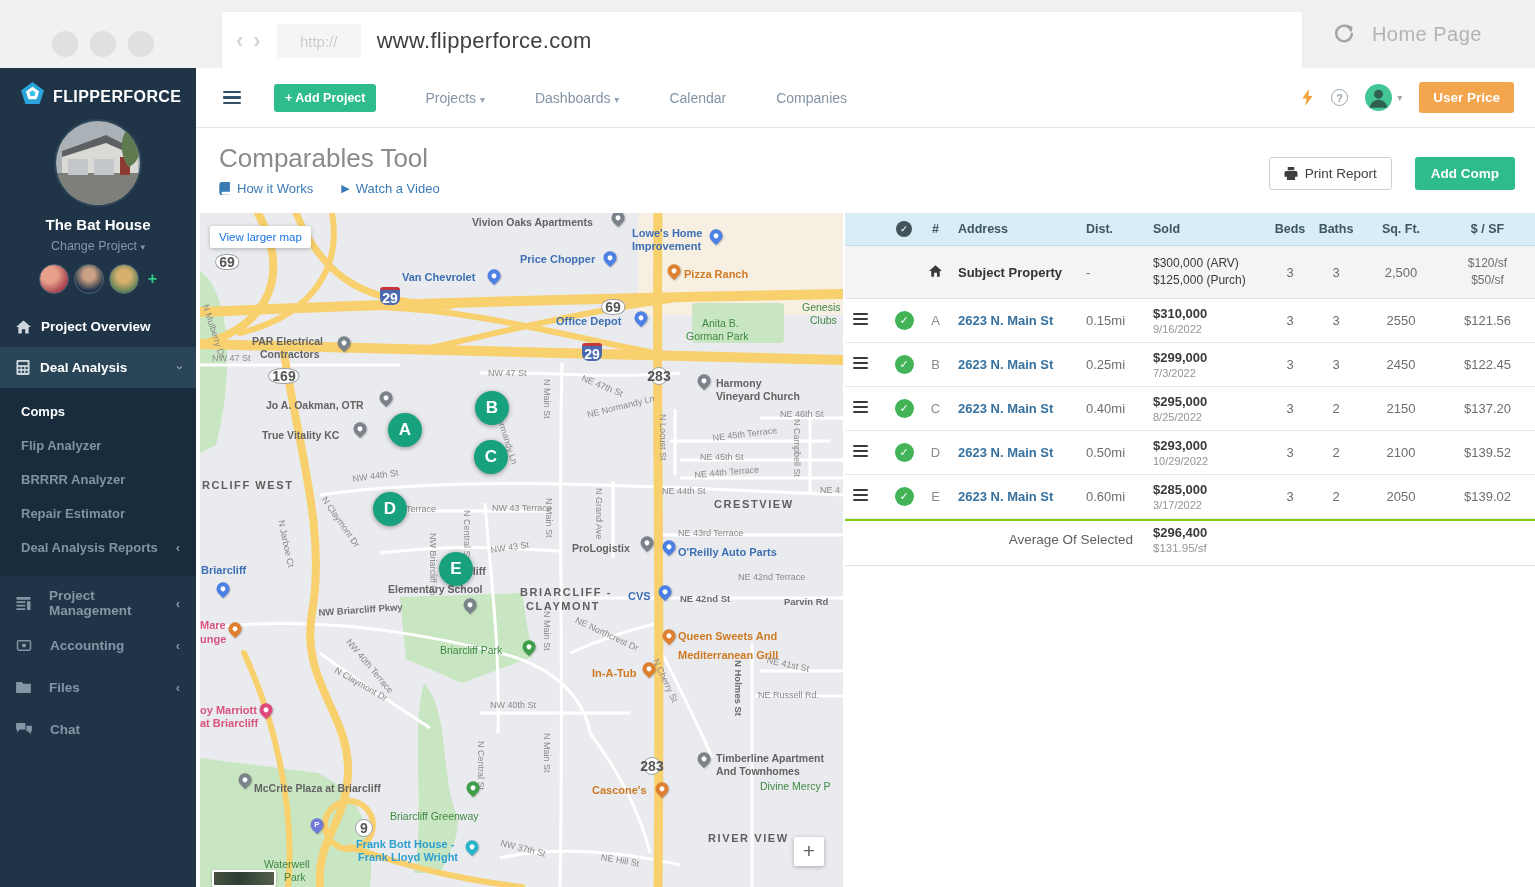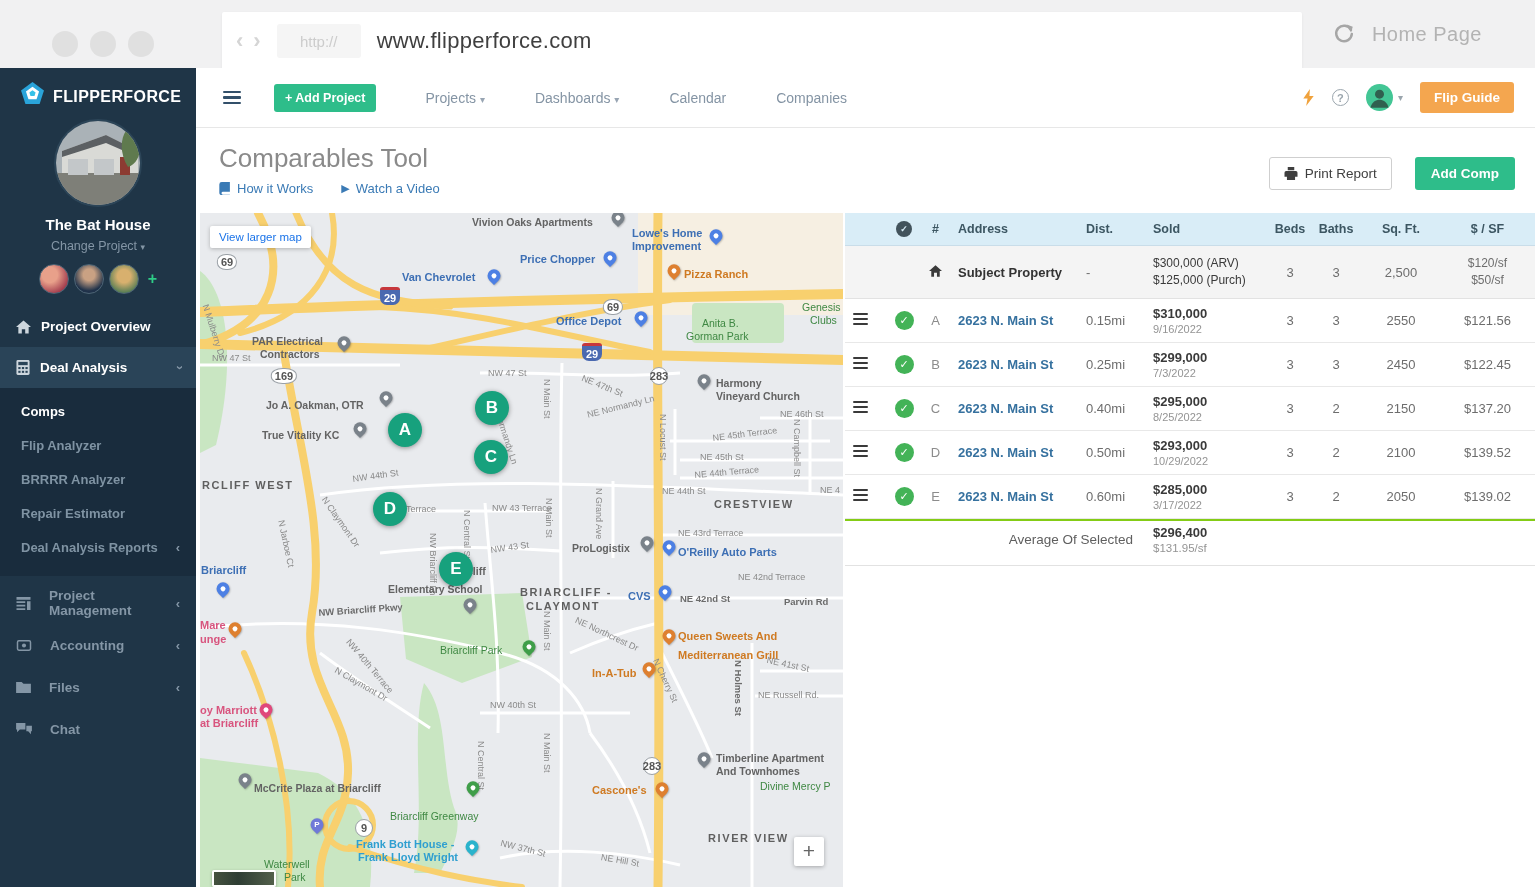--- a/index.html
+++ b/index.html
@@ -94,21 +94,21 @@
                 background:#fff; border-radius:50%; }
   .pin span { position:absolute; inset:0; transform:rotate(45deg); color:#fff; font-size:8px;
               font-weight:bold; text-align:center; line-height:13px; }
   .pin.g span { z-index:1; } .pin.g::after { display:none; }
   .pin.bl { background:#4d80e4; } .pin.gy { background:#7a828a; } .pin.or { background:#de8030; }
   .pin.gr { background:#3f9e49; } .pin.pk2 { background:#e0487b; } .pin.pu { background:#6f79d8; }
   .pin.tl { background:#2ab3cc; }
   .mk { position:absolute; width:34px; height:34px; border-radius:50%; background:#17a17d; color:#fff;
         font-size:17px; font-weight:bold; display:flex; align-items:center; justify-content:center;
         transform:translate(-50%,-50%); box-shadow:0 1px 5px rgba(0,0,0,.4); z-index:6; cursor:pointer; }
-  .sh { position:absolute; transform:translate(-50%,-50%); font-size:11px; font-weight:bold; color:#555;
+  .sh { position:absolute; transform:translate(-50%,-50%); font-size:14px; font-weight:bold; color:#555;
         display:flex; align-items:center; justify-content:center; z-index:5; }
   .sh.us { min-width:20px; height:16px; padding:0 3px; background:#fff; border:1.5px solid #9aa0a6; border-radius:45%; }
   .sh.c { width:18px; height:18px; background:#fff; border:1.5px solid #9aa0a6; border-radius:50%; }
   .sh.i { min-width:20px; height:18px; padding:0 2px; background:#4a69b0; color:#fff;
           border-top:3px solid #c6373c; border-radius:3px 3px 7px 7px; }
   .vlm { position:absolute; left:10px; top:13px; background:#fff; color:#1a73e8; font-size:11.5px;
          padding:5px 9px; border-radius:2px; box-shadow:0 1px 4px rgba(0,0,0,.25); z-index:8; cursor:pointer; }
   .zoomin { position:absolute; left:594px; top:624px; width:30px; height:29px; background:#fff; color:#666;
             font-size:21px; text-align:center; line-height:27px; border-radius:2px;
             box-shadow:0 1px 4px rgba(0,0,0,.3); z-index:8; cursor:pointer; }
@@ -294,21 +294,21 @@
     </span>
     <span class="helpcirc">?</span>
     <span class="avatarwrap">
       <svg width="27" height="27" viewBox="0 0 24 24">
           <circle cx="12" cy="12" r="12" fill="#43c695"></circle>
           <circle cx="12" cy="9" r="4" fill="#30604f"></circle>
           <path d="M4 21 C5 16 9 14 12 14 C15 14 19 16 20 21 Z" fill="#30604f"></path>
         </svg>
       <span class="navcaret">▾</span>
     </span>
-    <button class="userguide">Flip Guide</button>
+    <button class="userguide">User Price</button>
   </div>
 </div>
 
 <div class="main">
   <div class="ptitle">Comparables Tool</div>
   <div class="plinks">
     <span class="plink">
       <svg width="12" height="13" viewBox="0 0 14 16">
           <path d="M3 0 h10 v12 H4.5 a1.8 1.8 0 0 0 0 3.6 H13 V16 H3.2 A3.2 3.2 0 0 1 0 12.8 V3 A3 3 0 0 1 3 0 Z" fill="#3a7ab5"></path>
         </svg>

